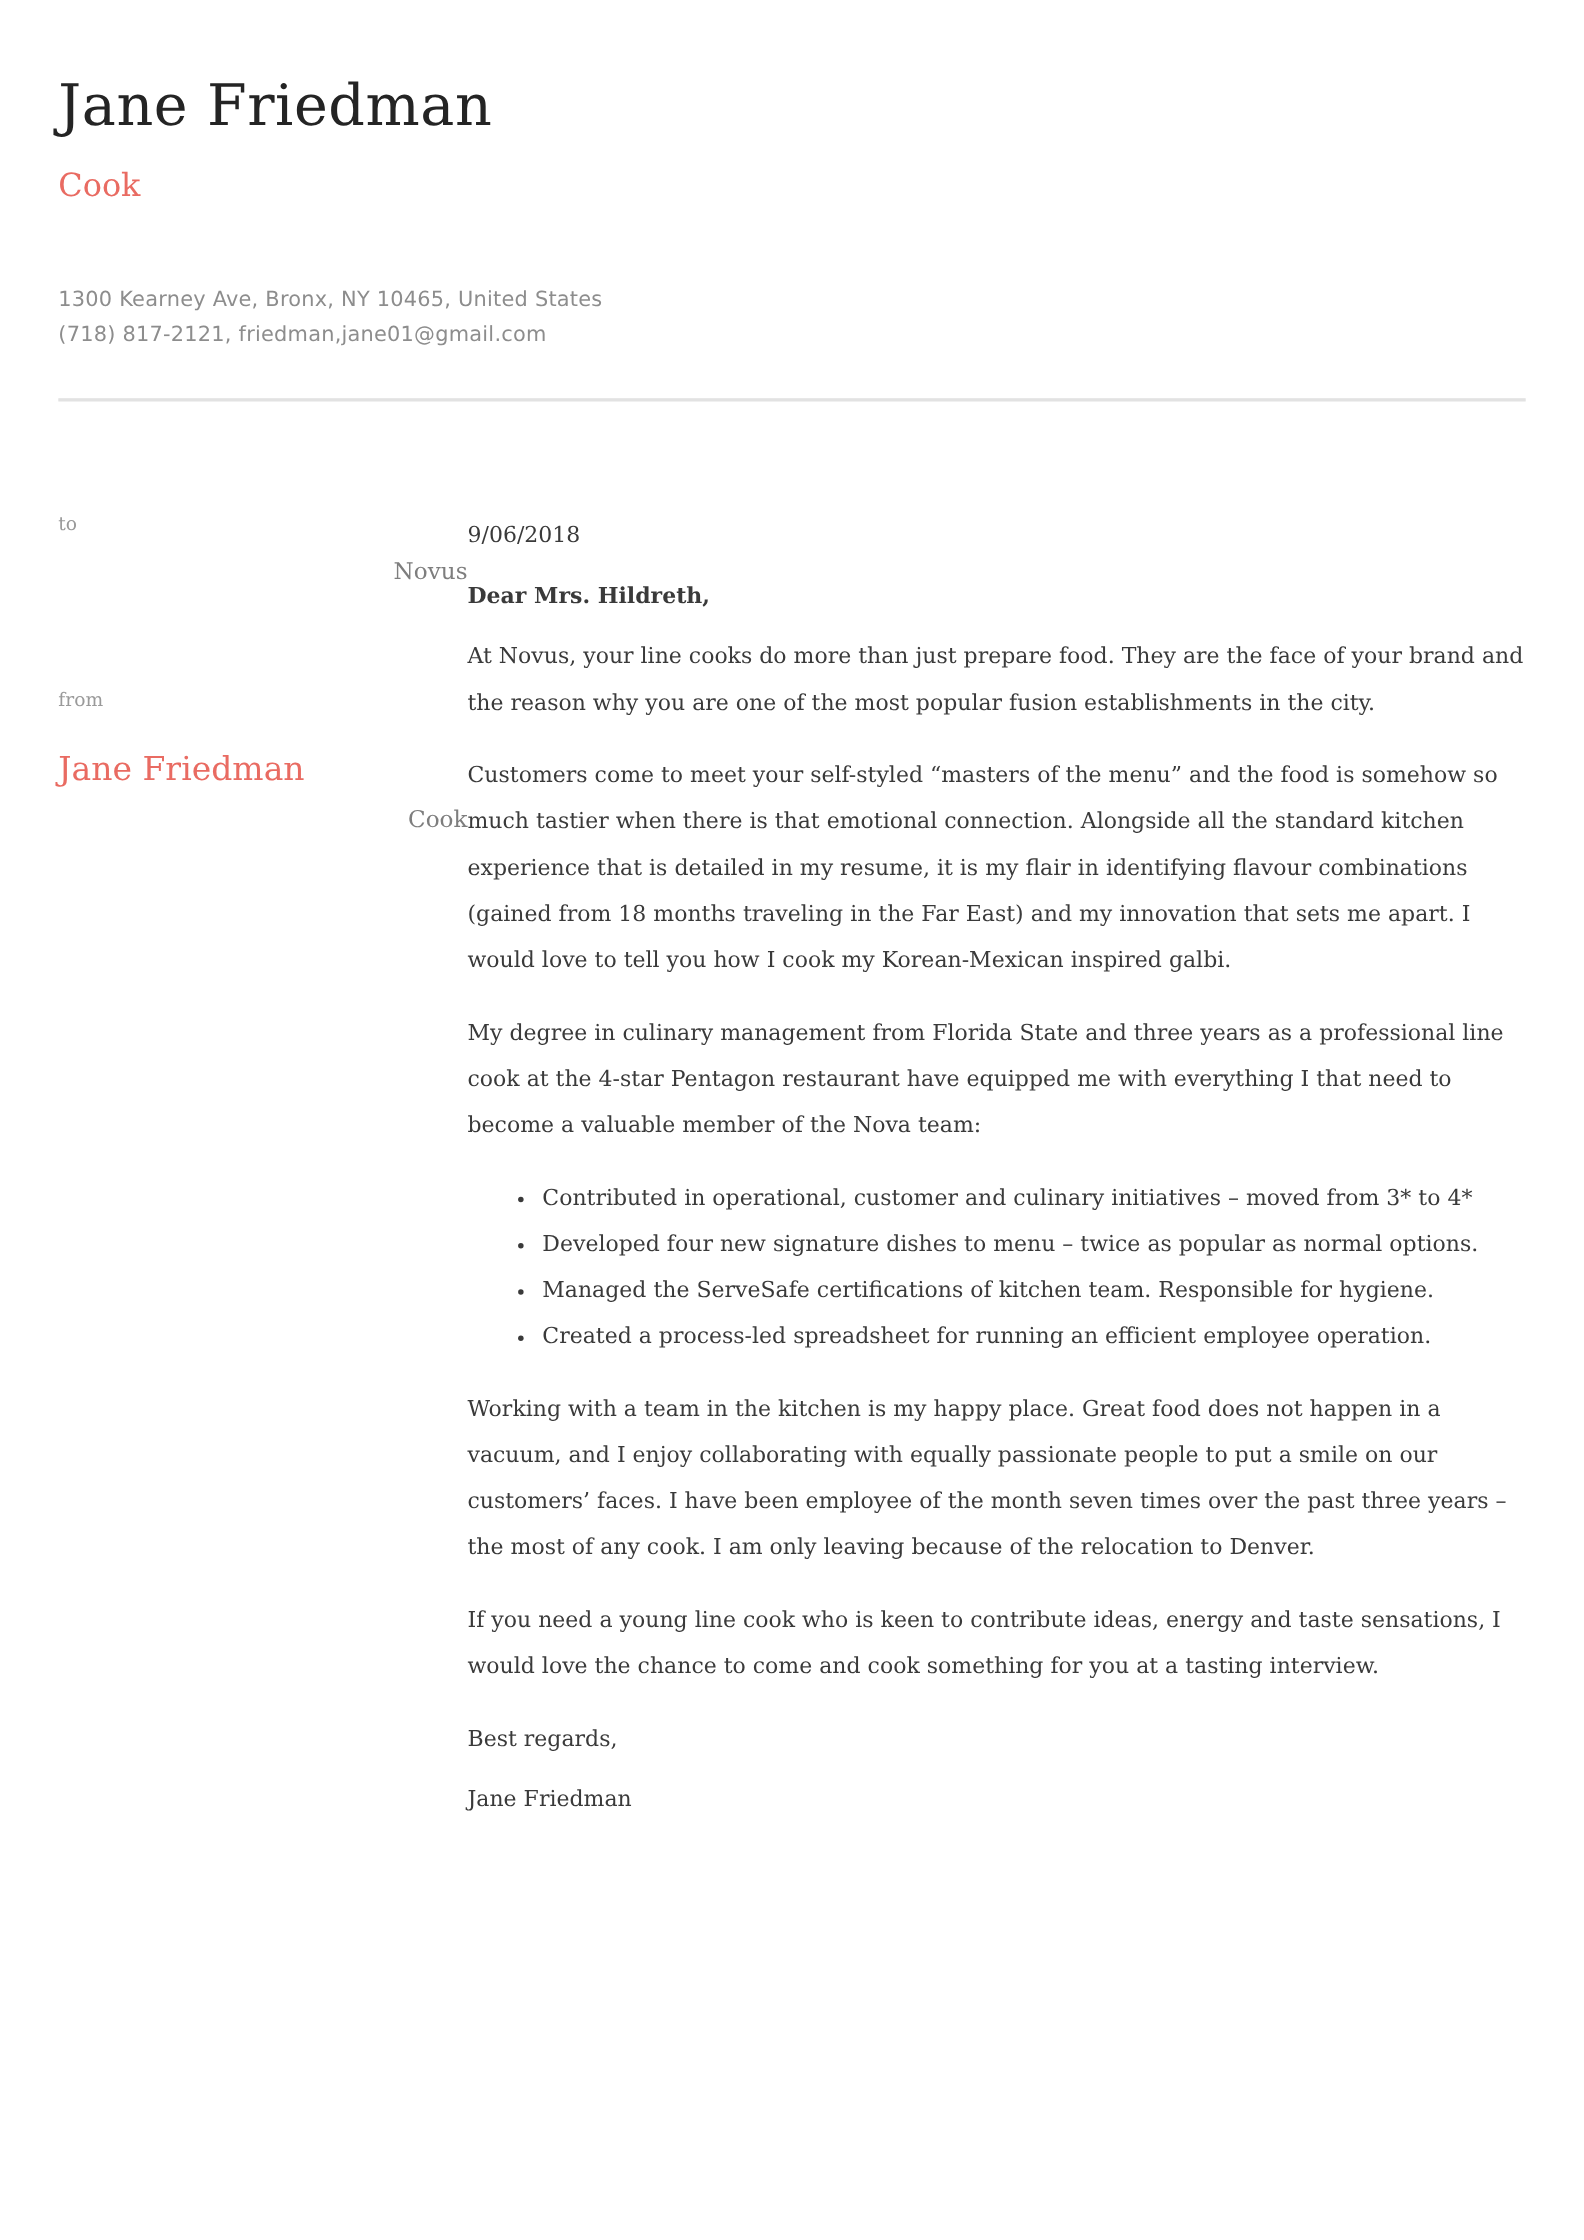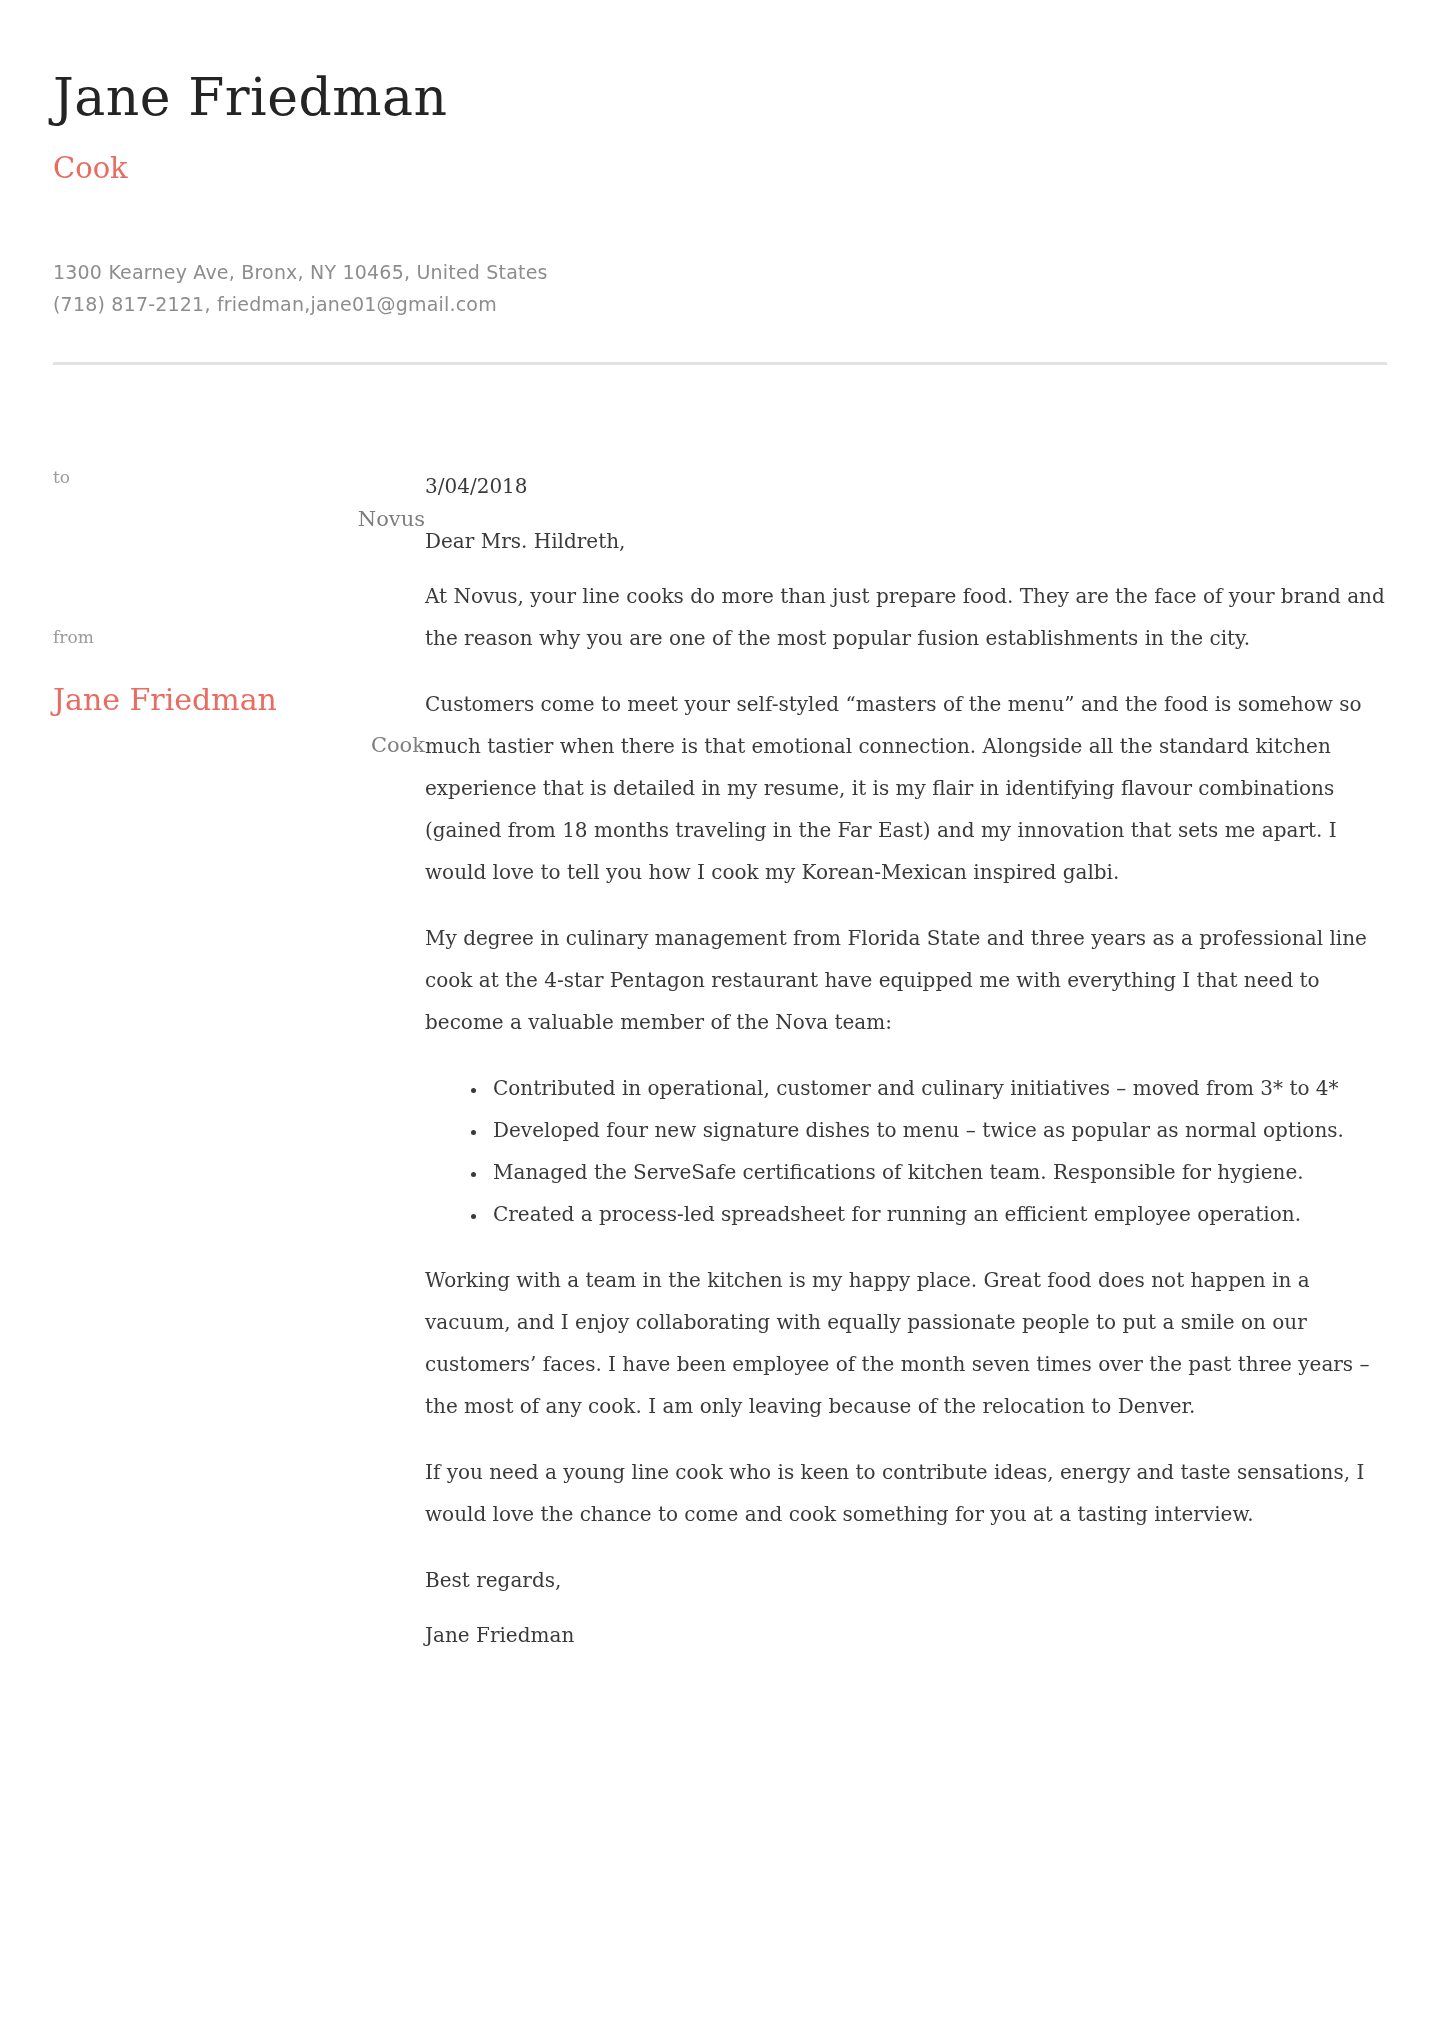--- a/index.html
+++ b/index.html
@@ -87,21 +87,21 @@
     margin-top:12px;
   }
   .main{
     flex:1 1 auto;
     font-size:20px;
     line-height:42px;
     color:var(--body-text-color);
   }
   .main .date{margin:0 0 13px;}
   .main p{margin:0 0 24px;}
-  .main p.salutation{margin:0 0 13px;}
+  .main p.salutation{margin:0 0 13px;font-weight:bold;}
   .main p.closing{margin:0 0 13px;}
   .main p.signature{margin:0;}
   .main ul{
     margin:0 0 24px;
     padding-left:62px;
     list-style:disc;
   }
   .main li{
     padding-left:6px;
   }
@@ -130,21 +130,21 @@
 
     <aside class="side">
       <div class="label">to</div>
       <div class="muted">Novus</div>
       <div class="label from">from</div>
       <div class="accent-name sender">Jane Friedman</div>
       <div class="muted sender-title">Cook</div>
     </aside>
 
     <main class="main">
-      <div class="date">3/04/2018</div>
+      <div class="date">9/06/2018</div>
       <p class="salutation">Dear Mrs. Hildreth,</p>
 
       <p>At Novus, your line cooks do more than just prepare food. They are the face of your brand and the reason why you are one of the most popular fusion establishments in the city.</p>
       <p>Customers come to meet your self-styled “masters of the menu” and the food is somehow so much tastier when there is that emotional connection. Alongside all the standard kitchen experience that is detailed in my resume, it is my flair in identifying flavour combinations (gained from 18 months traveling in the Far East) and my innovation that sets me apart. I would love to tell you how I cook my Korean-Mexican inspired galbi.</p>
       <p>My degree in culinary management from Florida State and three years as a professional line cook at the 4-star Pentagon restaurant have equipped me with everything I that need to become a valuable member of the Nova team:</p>
 
       <ul>
         <li>Contributed in operational, customer and culinary initiatives – moved from 3* to 4*</li>
         <li>Developed four new signature dishes to menu – twice as popular as normal options.</li>
         <li>Managed the ServeSafe certifications of kitchen team. Responsible for hygiene.</li>

